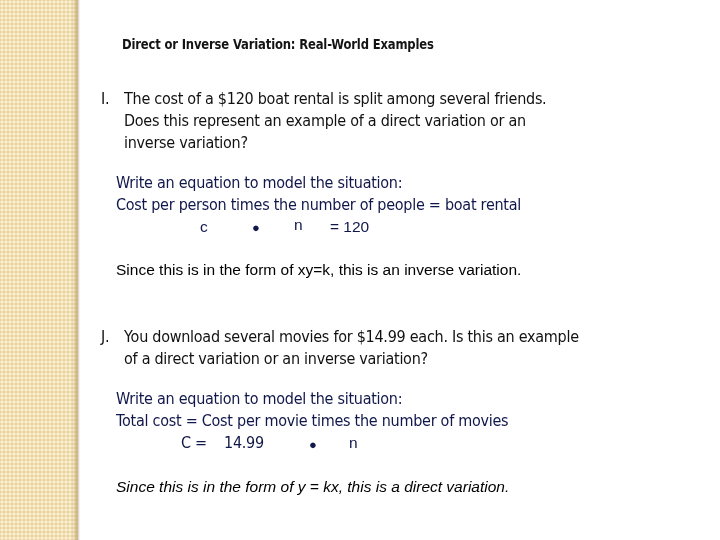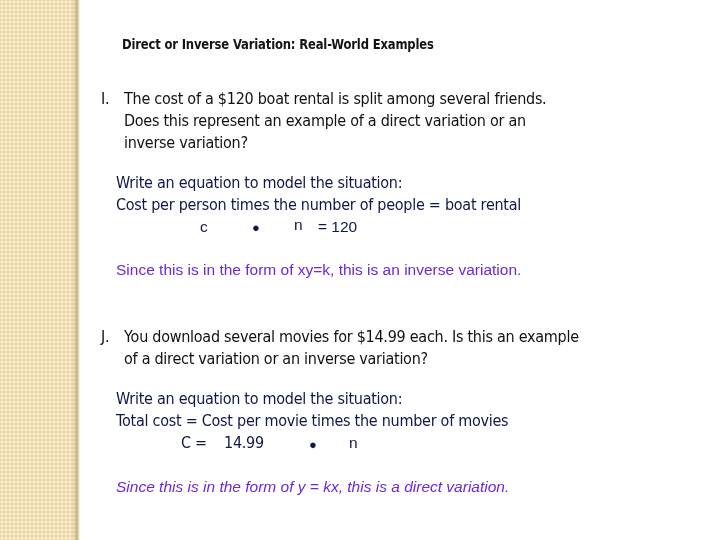--- a/index.html
+++ b/index.html
@@ -24,21 +24,21 @@
     .title {
       position: absolute; left: 122px; top: 36px;
       font-family: "DejaVu Sans", sans-serif; font-weight: bold;
       font-size: 13.5px; color: #141414; letter-spacing: -0.2px;
       transform: scaleX(0.86); transform-origin: left center;
       white-space: nowrap;
     }
     .text { position: absolute; white-space: nowrap; font-size: 15.5px; color: #10174a; }
     .humanist { font-family: "DejaVu Sans", sans-serif; letter-spacing: -0.3px; transform: scaleX(0.93); transform-origin: left center; }
     .q { color: #111111; }
-    .red { color: #6d28d9; font-family: "Liberation Sans", sans-serif; font-size: 15.5px; text-align: right; }
+    .red { color: #000000; font-family: "Liberation Sans", sans-serif; font-size: 15.5px; text-align: right; }
     .eq { color: #10174a; font-family: "Liberation Sans", sans-serif; font-size: 15.5px; }
     .bullet { font-size: 13px; }
   </style>
 </head>
 <body>
 
 <div class="sidebar"></div>
 <div class="sidebar-shadow"></div>
 
 <div class="title">Direct or Inverse Variation:  Real-World Examples</div>
@@ -47,21 +47,21 @@
 <div class="text humanist q" style="left:124px; top:90px;">The cost of a $120 boat rental is split among several friends.</div>
 <div class="text humanist q" style="left:124px; top:112px;">Does this represent an example of a direct variation or an</div>
 <div class="text humanist q" style="left:124px; top:134px;">inverse variation?</div>
 
 <div class="text humanist" style="left:116px; top:174px;">Write an equation to model the situation:</div>
 <div class="text humanist" style="left:116px; top:196px;">Cost per person times the number of people  = boat rental</div>
 
 <div class="text eq" style="left:200px; top:218px;">c</div>
 <div class="text eq bullet" style="left:252px; top:220px;">●</div>
 <div class="text eq" style="left:294px; top:216px;">n</div>
-<div class="text eq" style="left:318px; top:218px;">= 120</div>
+<div class="text eq" style="left:330px; top:218px;">= 120</div>
 
 <div class="text red" style="left:116px; top:261px;">Since this is in the form of xy=k, this is an inverse variation.</div>
 
 <div class="text humanist q" style="left:101px; top:328px;">J.</div>
 <div class="text humanist q" style="left:124px; top:328px;">You download several movies for $14.99 each.  Is this an example</div>
 <div class="text humanist q" style="left:124px; top:350px;">of a direct variation or an inverse variation?</div>
 
 <div class="text humanist" style="left:116px; top:390px;">Write an equation to model the situation:</div>
 <div class="text humanist" style="left:116px; top:412px;">Total cost  =  Cost per movie times the number of movies</div>
 

